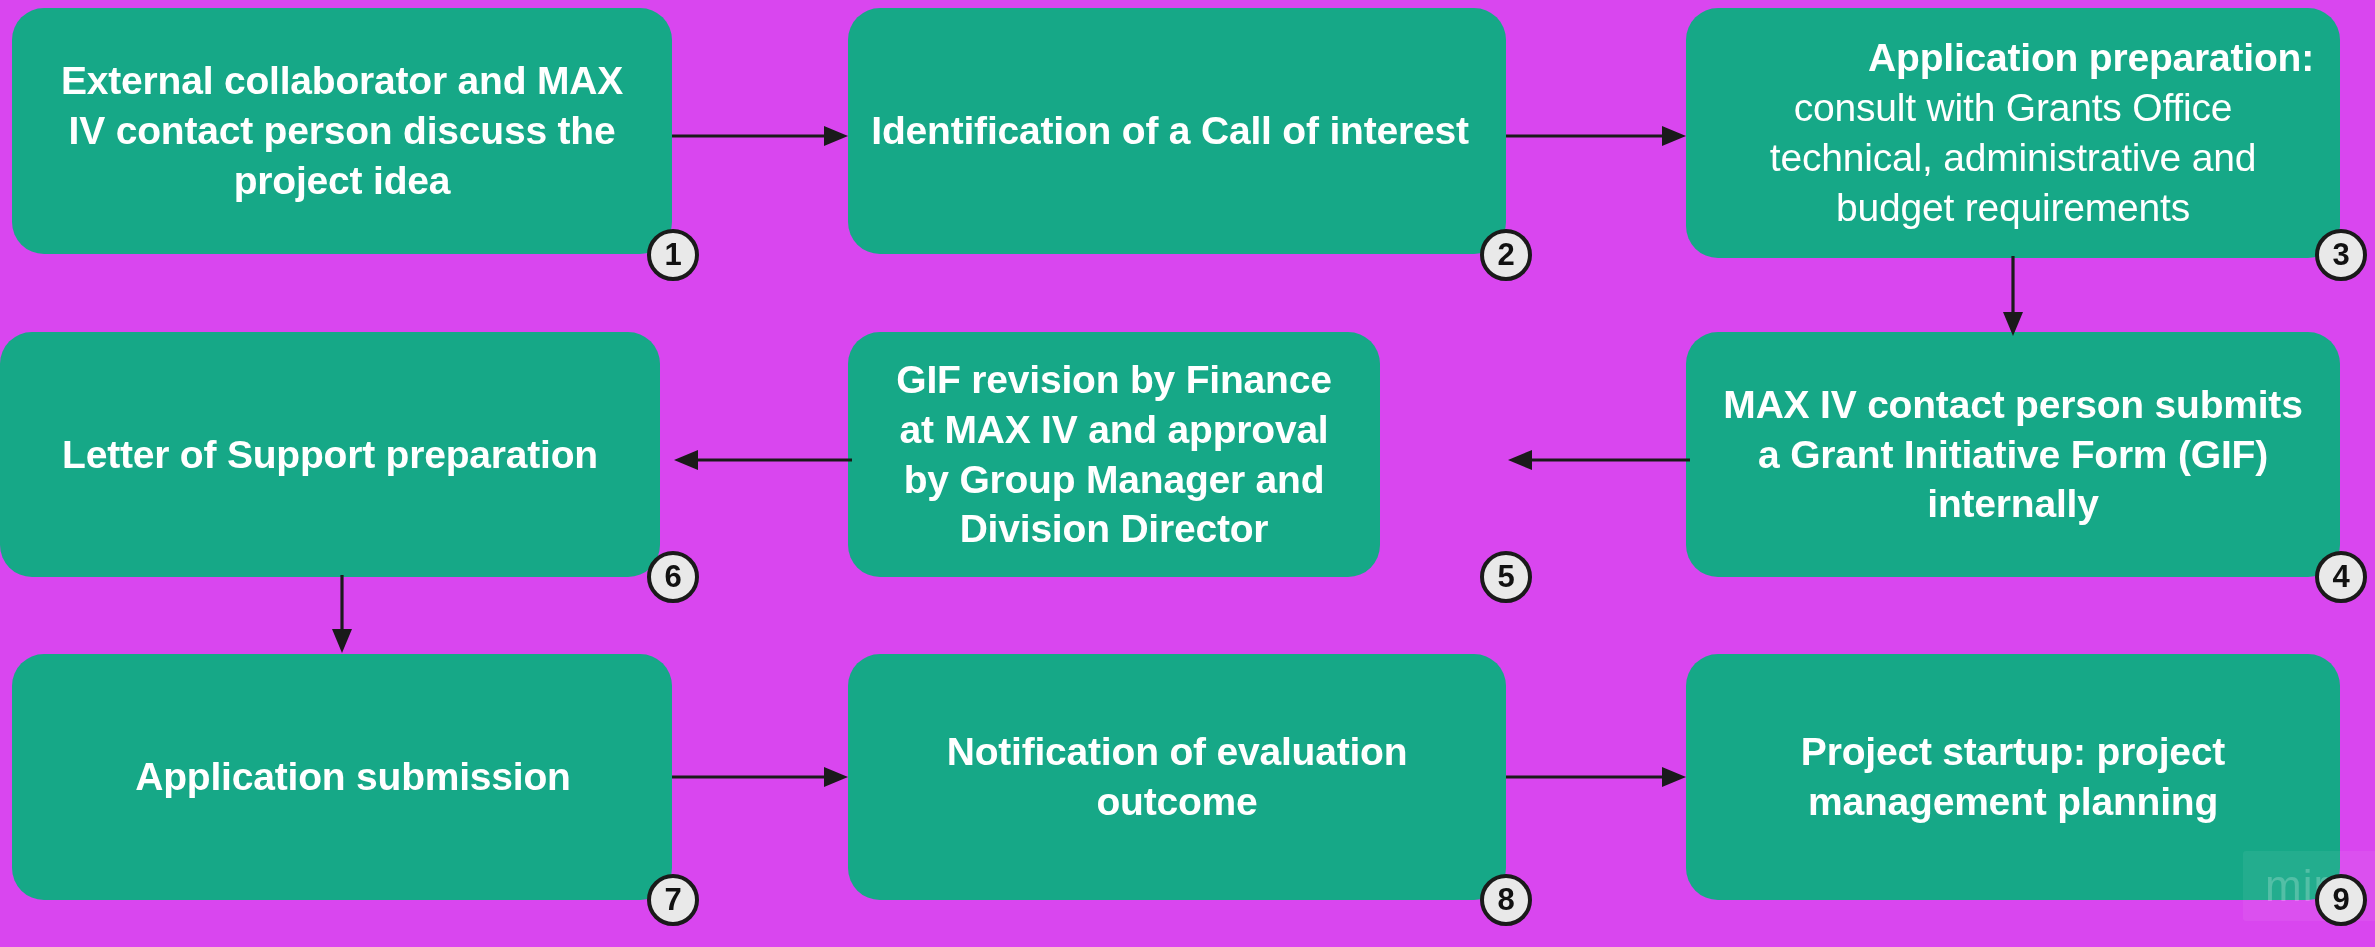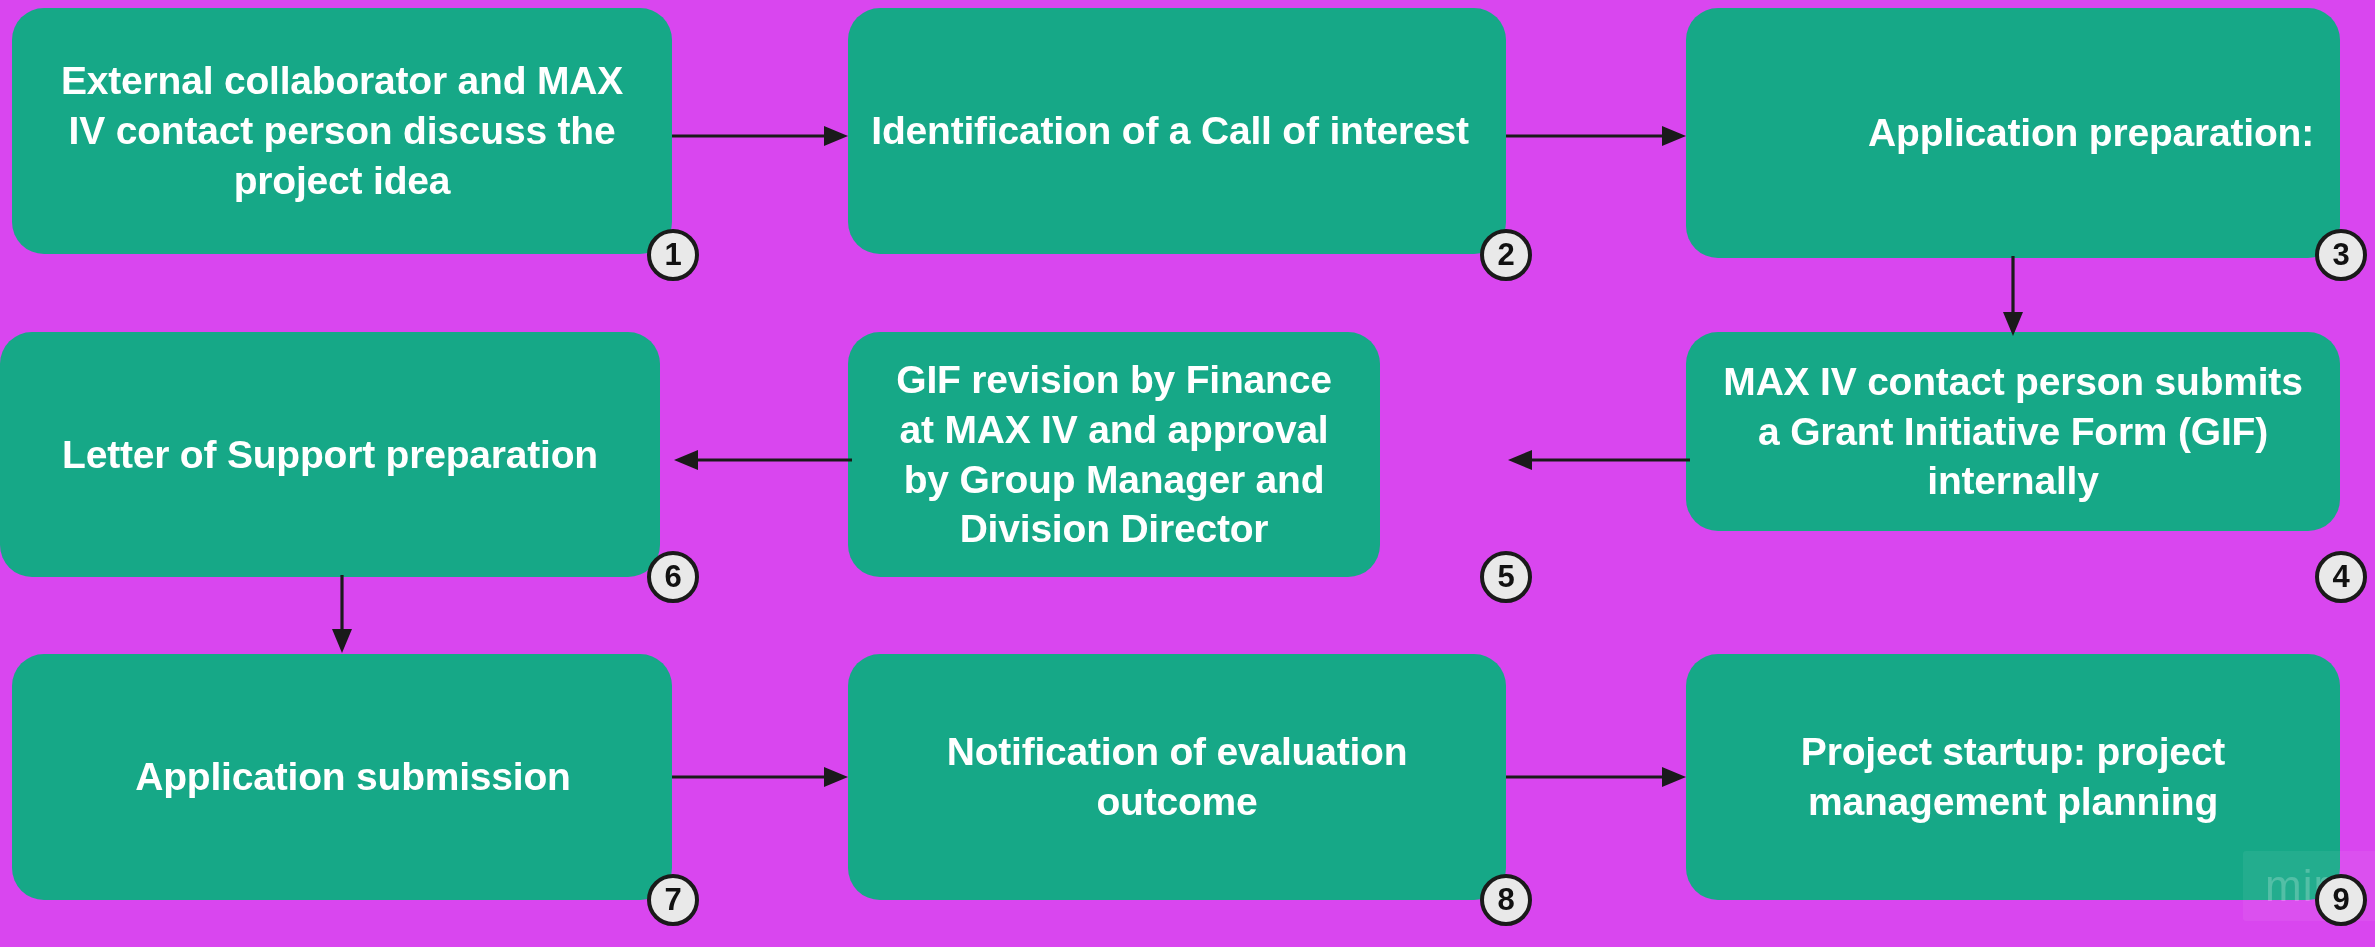--- a/index.html
+++ b/index.html
@@ -98,41 +98,42 @@
     <div class="node-text">
 
       <span class="body" style="font-weight:700">Identification of a Call of interest</span>
     </div>
   </div>
   <div class="badge" style="left:1480px; top:229px;">2</div>
 
   <div class="flow-node" style="left:1686px; top:8px; width:654px; height:250px;">
     <div class="node-text">
       <span class="lead">Application preparation:</span>
+      <span class="body">consult with Grants Office technical, administrative and budget requirements</span>
     </div>
   </div>
   <div class="badge" style="left:2315px; top:229px;">3</div>
 
   <div class="flow-node" style="left:0; top:332px; width:660px; height:245px;">
     <div class="node-text">
 
       <span class="body" style="font-weight:700">Letter of Support preparation</span>
     </div>
   </div>
   <div class="badge" style="left:647px; top:551px;">6</div>
 
   <div class="flow-node" style="left:848px; top:332px; width:532px; height:245px;align-items:center;">
     <div class="node-text">
 
       <span class="body" style="font-weight:700">GIF revision by Finance at MAX IV and approval by Group Manager and Division Director</span>
     </div>
   </div>
   <div class="badge" style="left:1480px; top:551px;">5</div>
 
-  <div class="flow-node" style="left:1686px; top:332px; width:654px; height:199px;">
+  <div class="flow-node" style="left:1686px; top:332px; width:654px; height:245px;">
     <div class="node-text">
 
       <span class="body" style="font-weight:700">MAX IV contact person submits a Grant Initiative Form (GIF) internally</span>
     </div>
   </div>
   <div class="badge" style="left:2315px; top:551px;">4</div>
 
   <div class="flow-node" style="left:12px; top:654px; width:660px; height:246px;padding-left:48px;">
     <div class="node-text">
 

